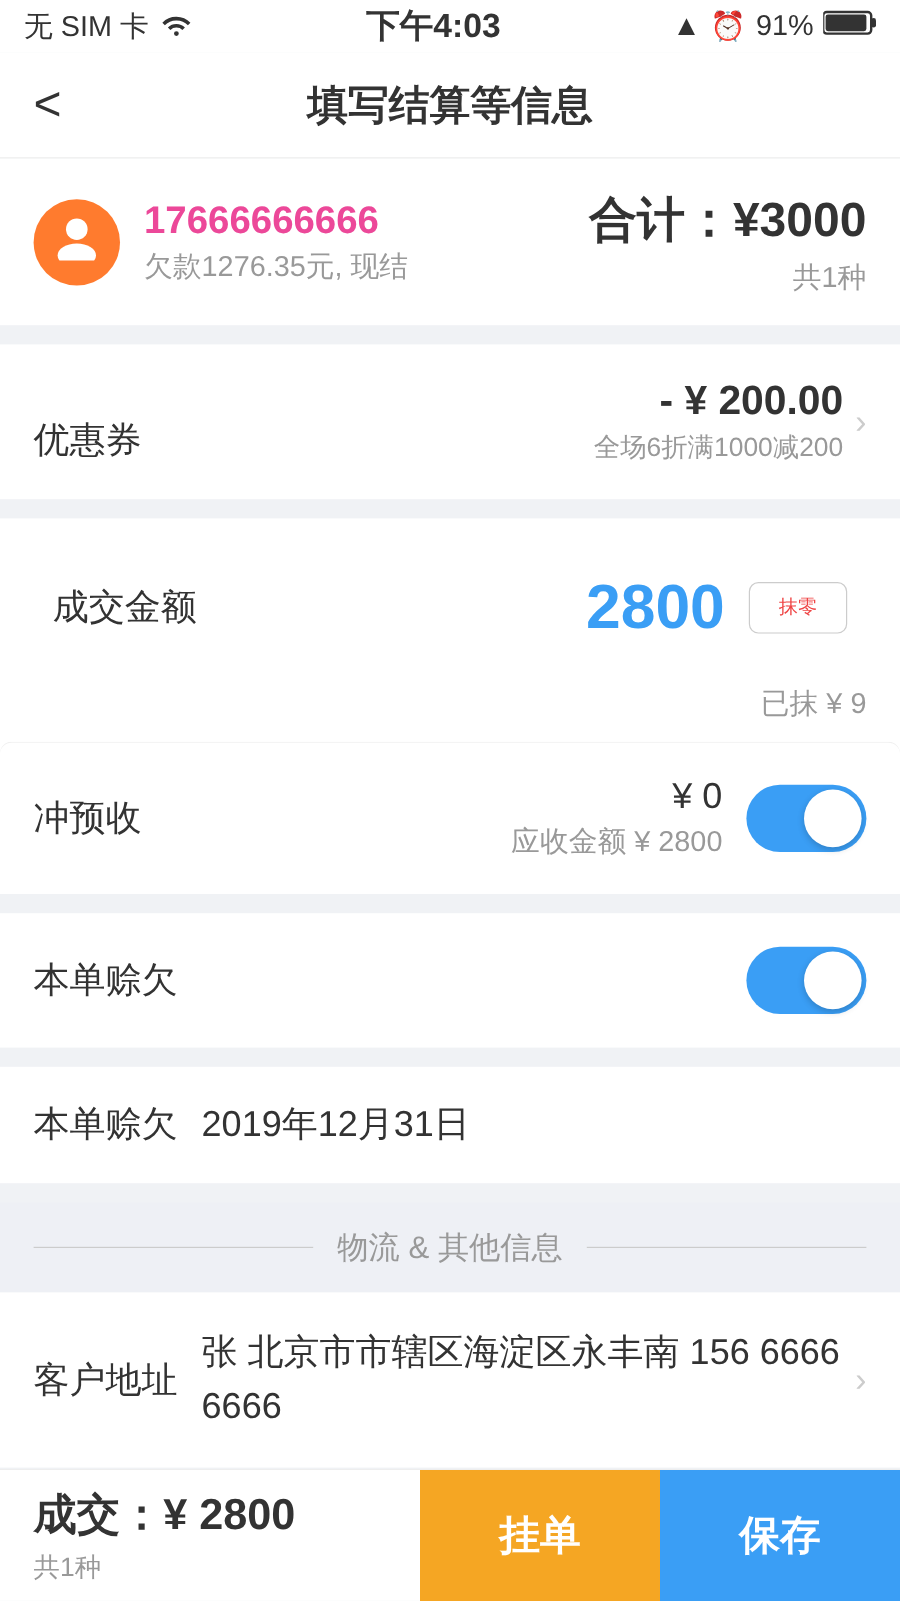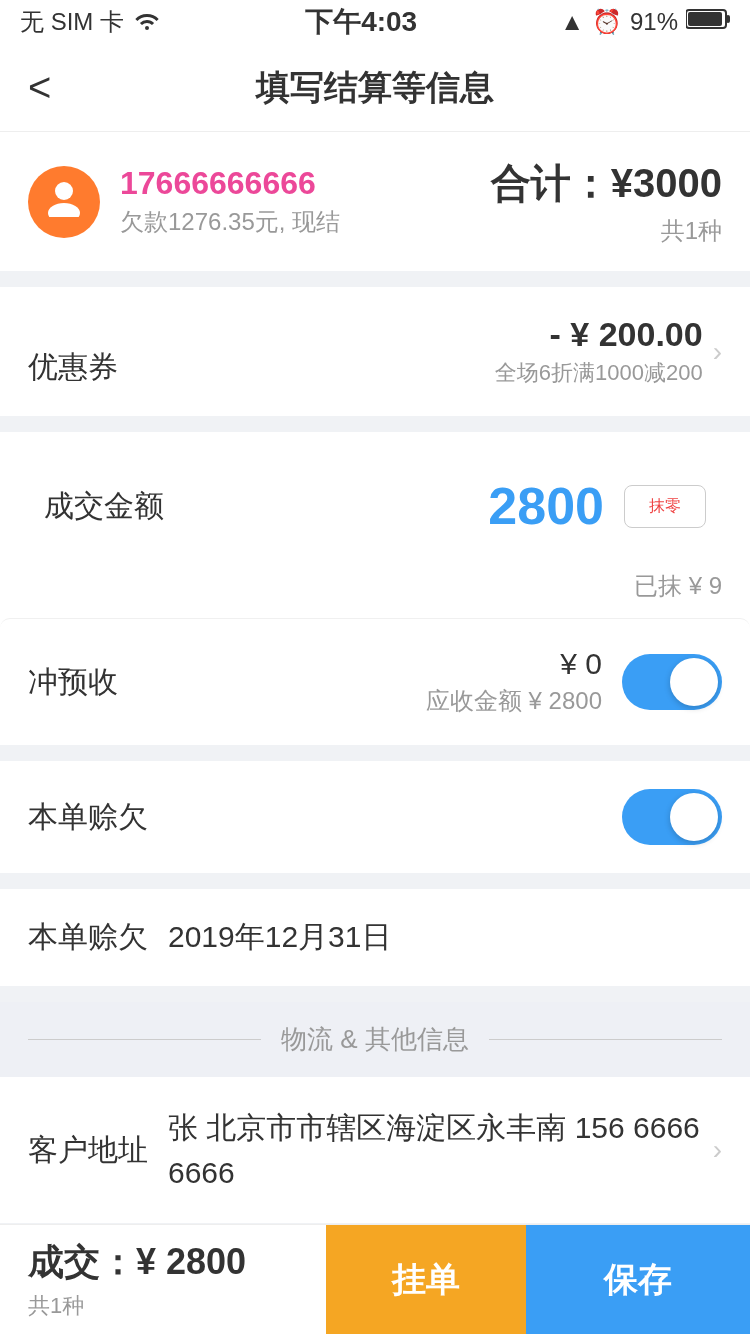--- a/index.html
+++ b/index.html
@@ -244,21 +244,21 @@
       background: #f5a623;
       color: #fff;
       font-size: 34px;
       font-weight: 600;
       display: flex;
       align-items: center;
       justify-content: center;
       cursor: pointer;
     }
     .btn-save {
-      width: 224px;
+      width: 200px;
       height: 110px;
       background: #3a9ef5;
       color: #fff;
       font-size: 34px;
       font-weight: 600;
       display: flex;
       align-items: center;
       justify-content: center;
       cursor: pointer;
     }

